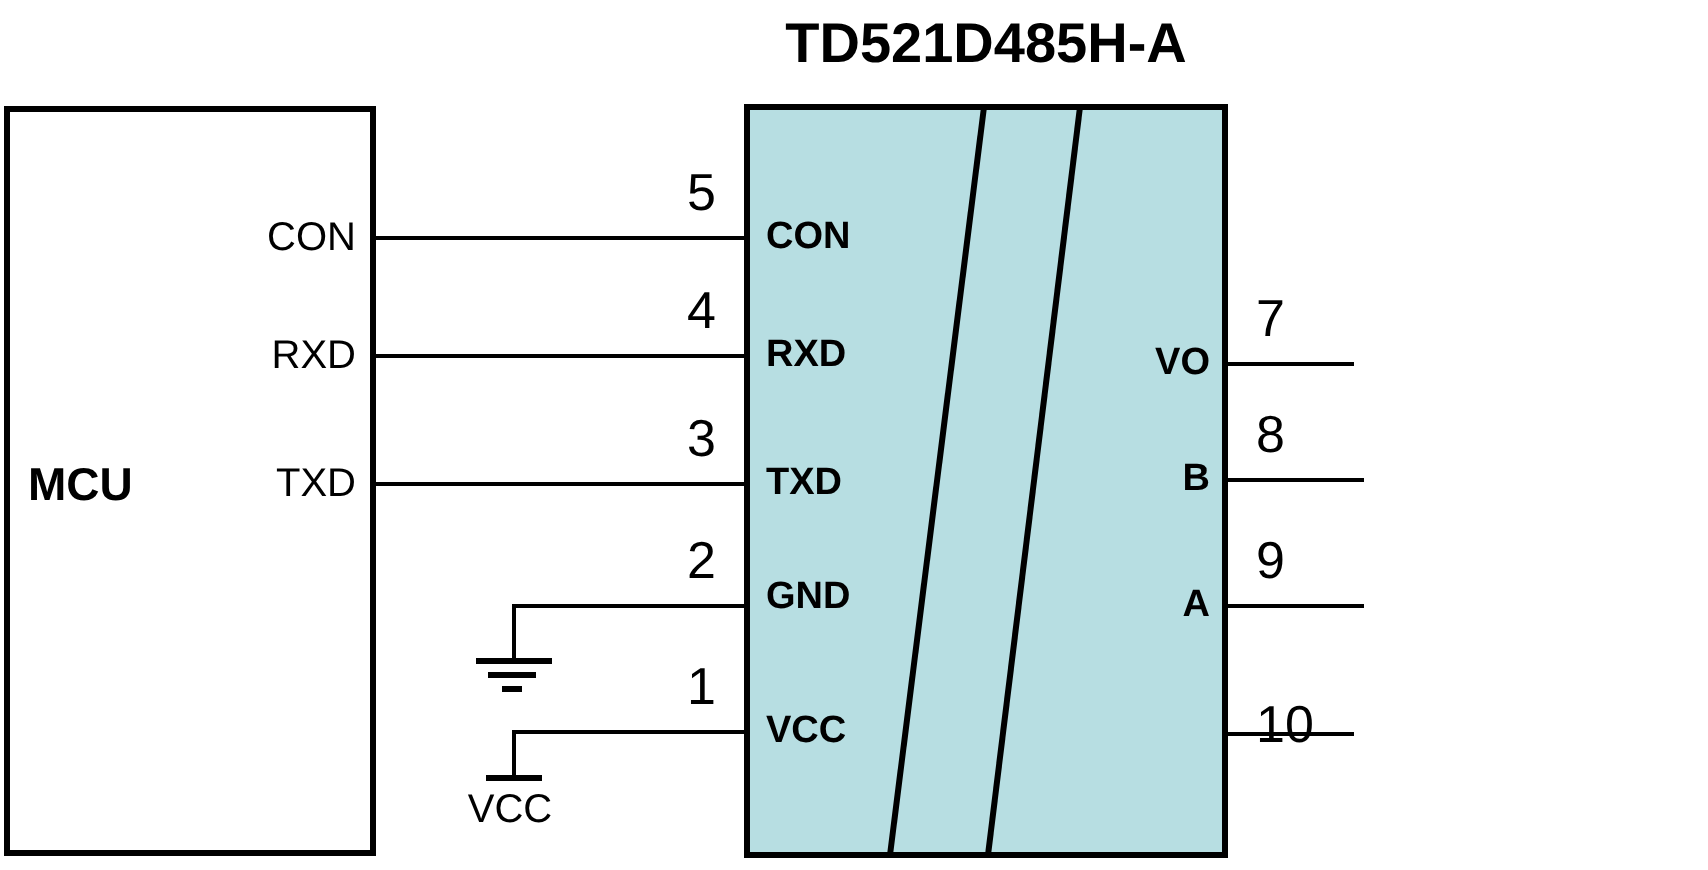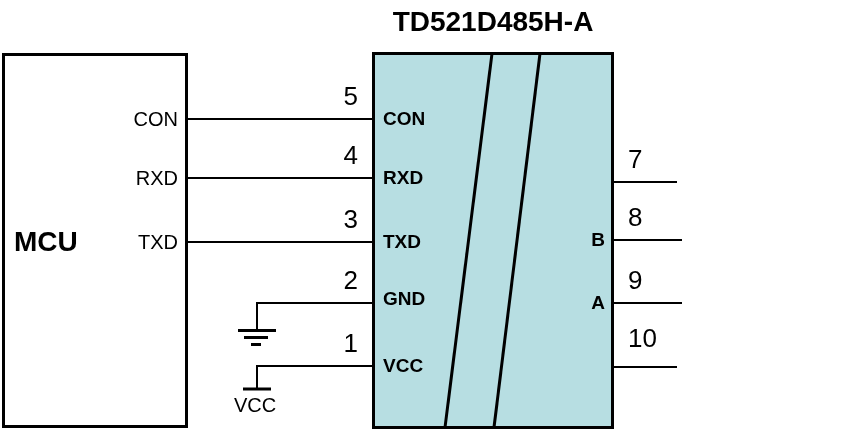--- a/index.html
+++ b/index.html
@@ -32,21 +32,21 @@
     top: 8px;
     width: 260px;
     text-align: center;
     font-size: 28px;
     font-weight: bold;
     line-height: 28px;
   }
   .mcu-name {
     left: 14px;
     top: 229px;
-    font-size: 28px;
+    font-size: 23px;
     font-weight: bold;
     line-height: 26px;
   }
   .mcu-pin {
     left: 78px;
     width: 100px;
     text-align: right;
     font-size: 20px;
   }
   .chip-pin-left {
@@ -151,20 +151,21 @@
 
   <div class="lbl chip-pin-left" style="top:108px">CON</div>
   <div class="lbl chip-pin-left" style="top:167px">RXD</div>
   <div class="lbl chip-pin-left" style="top:231px">TXD</div>
   <div class="lbl chip-pin-left" style="top:288px">GND</div>
   <div class="lbl chip-pin-left" style="top:355px">VCC</div>
 
   <div class="lbl pin-num pin-num-right" style="top:144px">7</div>
   <div class="lbl pin-num pin-num-right" style="top:202px">8</div>
   <div class="lbl pin-num pin-num-right" style="top:265px">9</div>
-  <div class="lbl pin-num pin-num-right" style="top:323px">10</div>
+  <div class="lbl pin-num pin-num-right" style="top:347px">10</div>
 
+  <div class="lbl chip-pin-right" style="top:171px">VO</div>
   <div class="lbl chip-pin-right" style="top:229px">B</div>
   <div class="lbl chip-pin-right" style="top:292px">A</div>
 
   <div class="lbl vcc-label">VCC</div>
 
 </div>
 
 </body></html>

